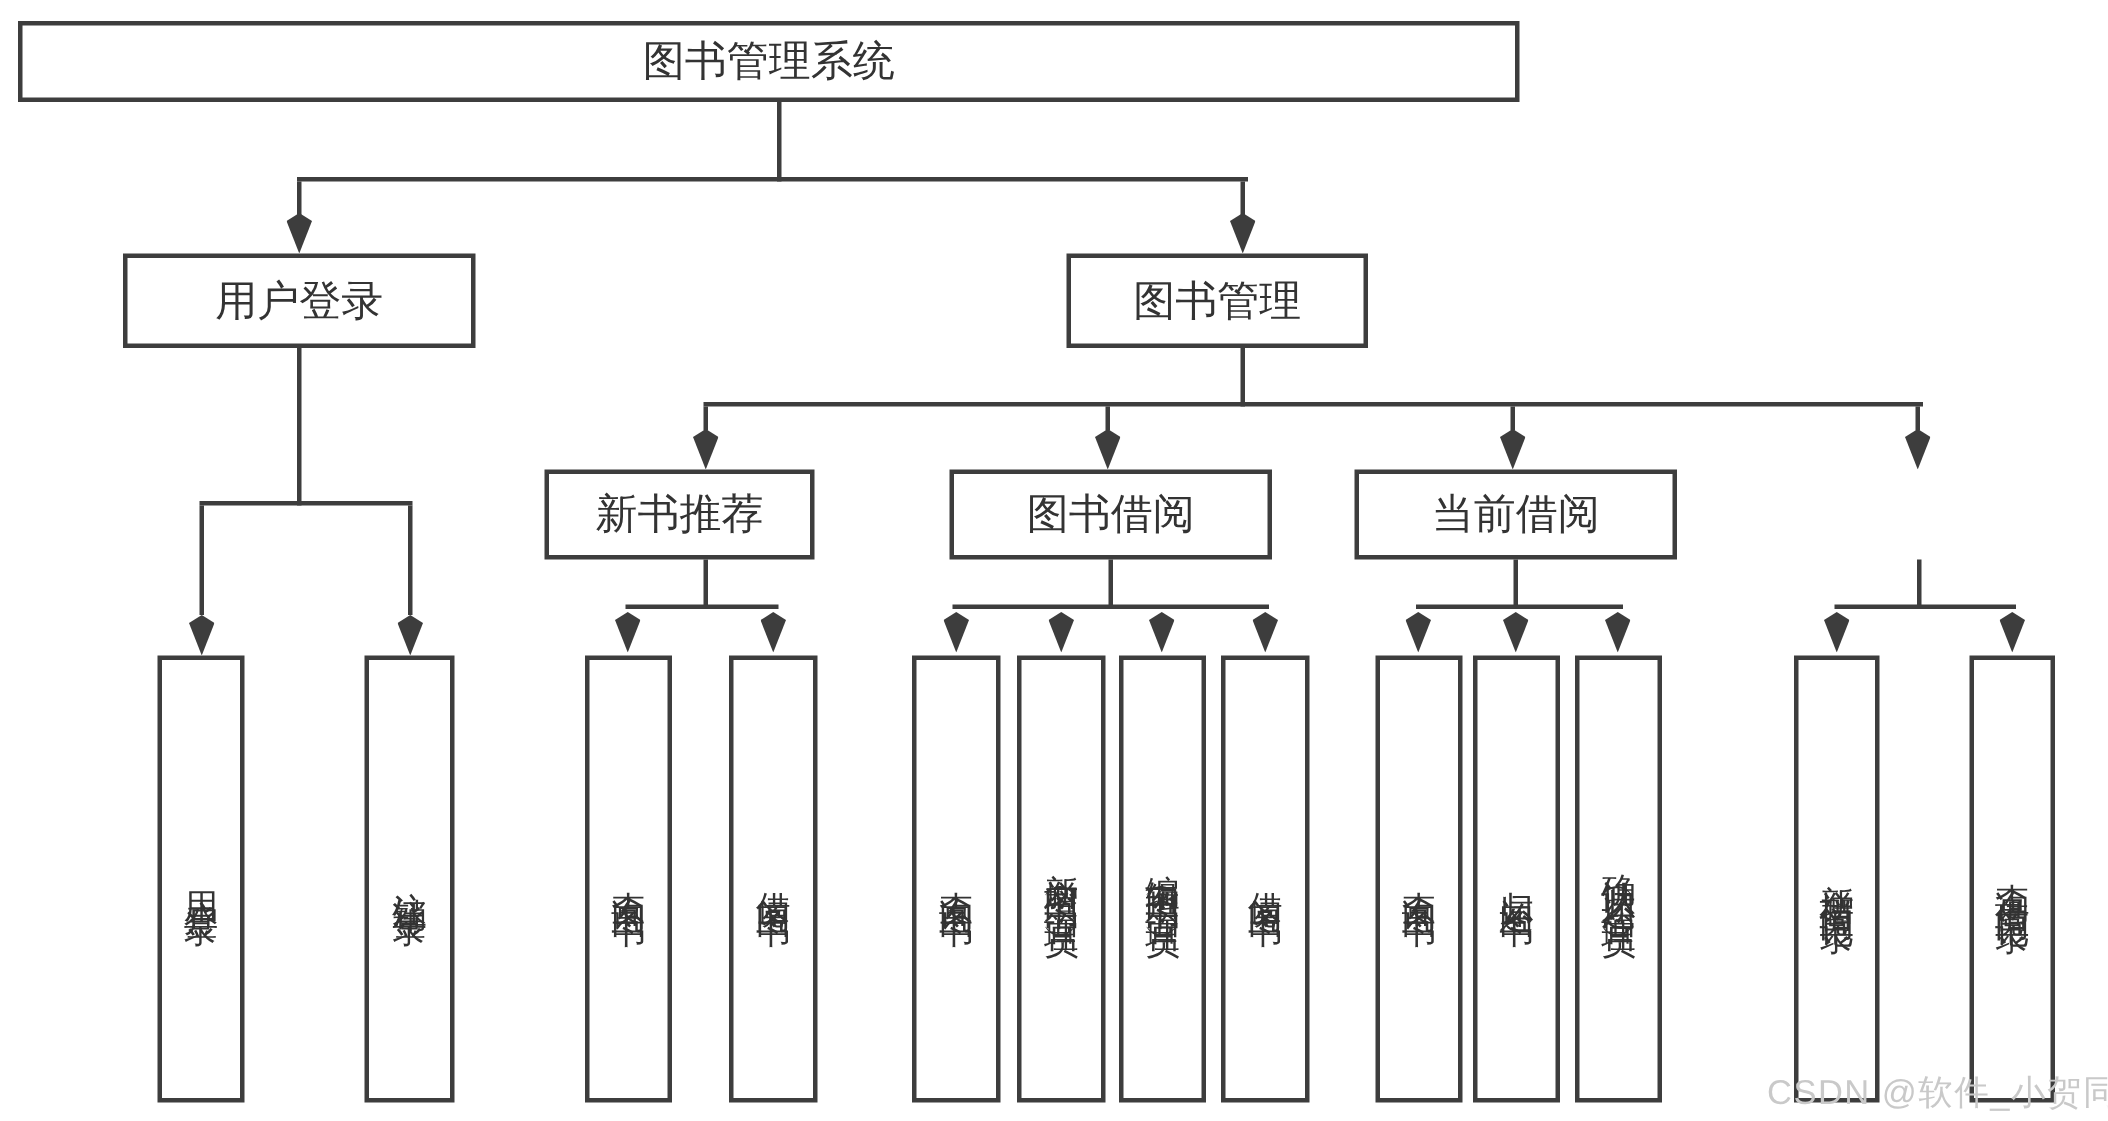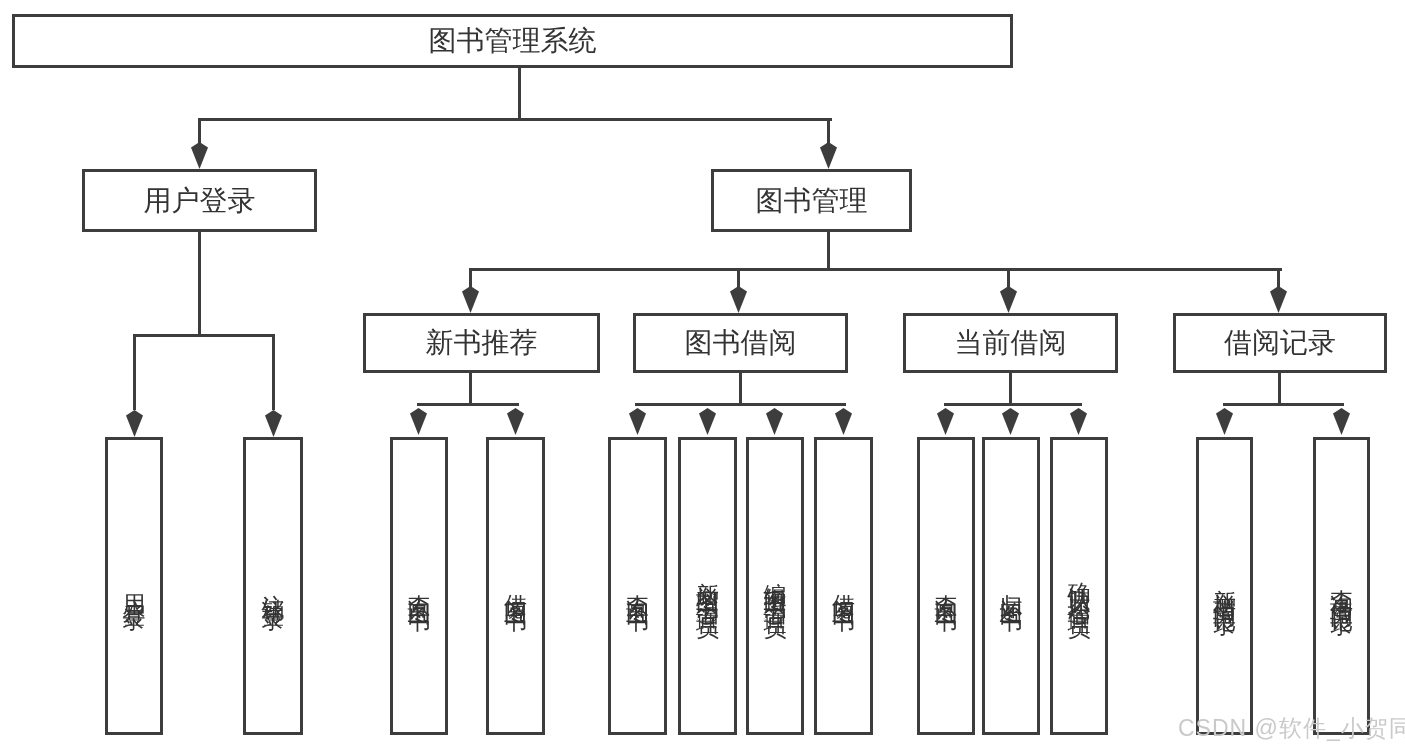--- a/index.html
+++ b/index.html
@@ -94,31 +94,28 @@
   <div class="line" style="left:469px;top:268px;width:813px;height:3px;"></div>
   <div class="line" style="left:469px;top:271px;width:3px;height:16px;"></div>
   <div class="line" style="left:737px;top:271px;width:3px;height:16px;"></div>
   <div class="line" style="left:1007px;top:271px;width:3px;height:16px;"></div>
   <div class="line" style="left:1277px;top:271px;width:3px;height:16px;"></div>
   <div class="arrow" style="left:462px;top:286px;"></div>
   <div class="arrow" style="left:730px;top:286px;"></div>
   <div class="arrow" style="left:1000px;top:286px;"></div>
   <div class="arrow" style="left:1270px;top:286px;"></div>
 
-  <div class="box" style="left:363px;top:313px;width:237px;height:60px;">
+  <div class="box" style="left:363px;top:313px;width:180px;height:60px;">
     <span>新书推荐</span>
   </div>
   <div class="box" style="left:903px;top:313px;width:215px;height:60px;">
     <span>当前借阅</span>
   </div>
   <div class="box" style="left:633px;top:313px;width:215px;height:60px;">
     <span>图书借阅</span>
-  </div>
-  <div class="box" style="left:1173px;top:313px;width:214px;height:60px;">
-    <span>借阅记录</span>
   </div>
 
   <div class="line" style="left:469px;top:373px;width:3px;height:32px;"></div>
   <div class="line" style="left:417px;top:403px;width:102px;height:3px;"></div>
   <div class="arrow" style="left:410px;top:408px;"></div>
   <div class="arrow" style="left:507px;top:408px;"></div>
 
   <div class="line" style="left:739px;top:373px;width:3px;height:32px;"></div>
   <div class="line" style="left:635px;top:403px;width:211px;height:3px;"></div>
   <div class="arrow" style="left:629px;top:408px;"></div>

